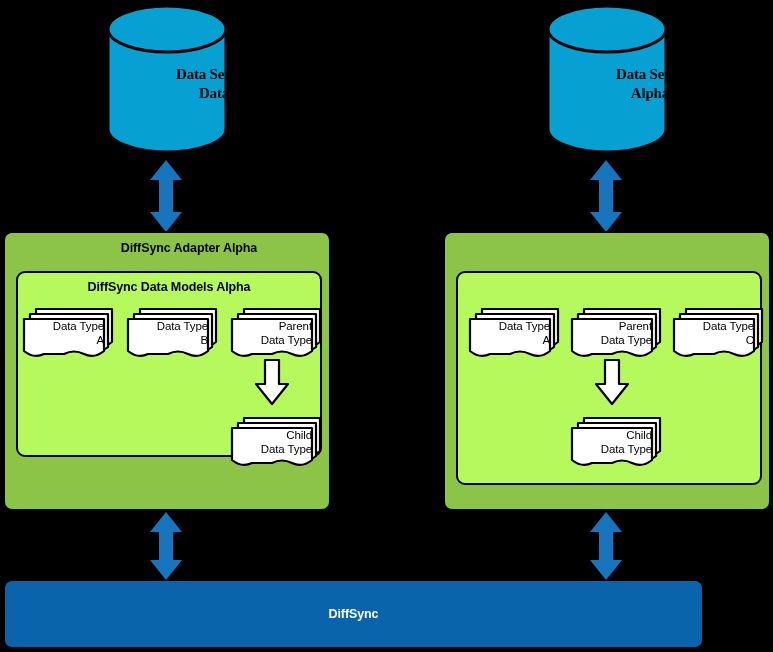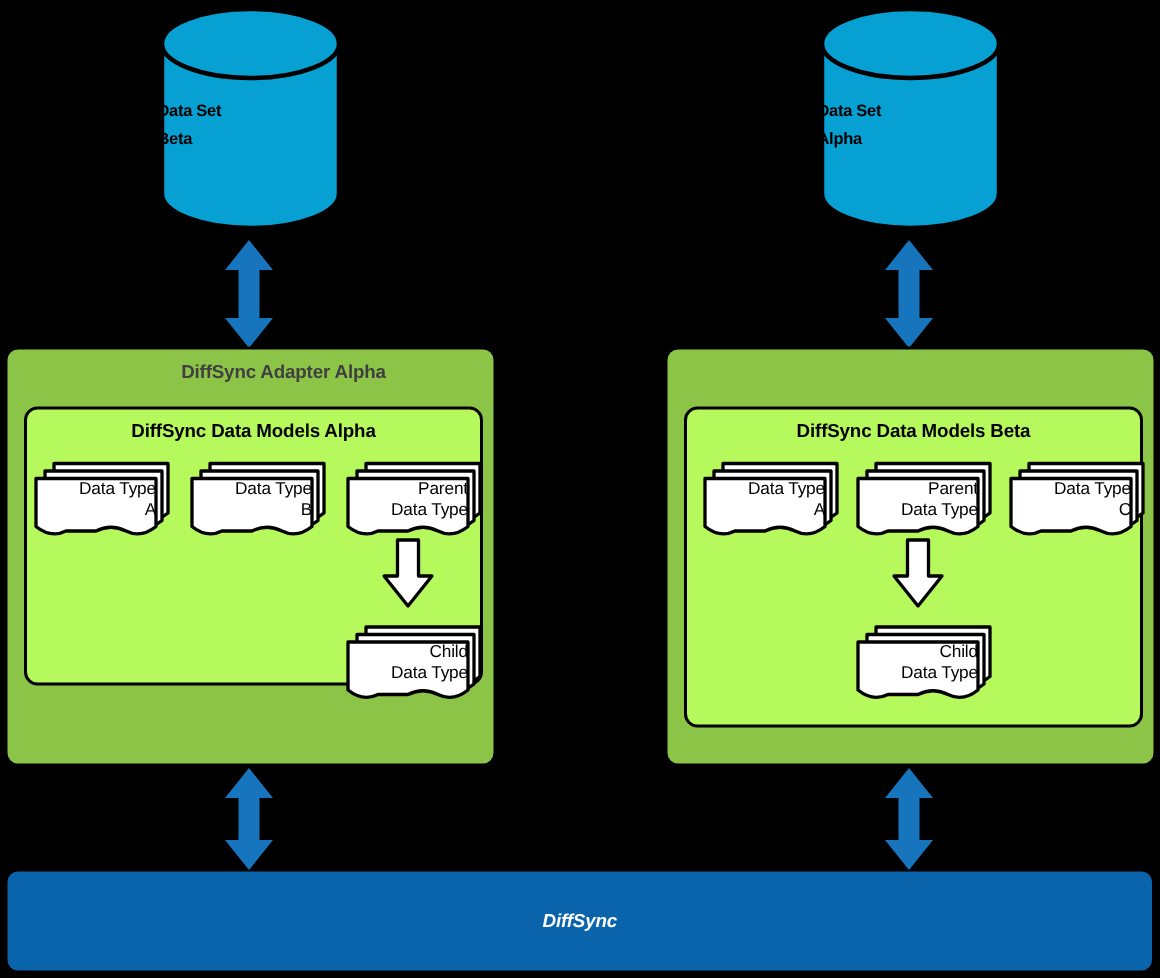--- a/index.html
+++ b/index.html
@@ -21,26 +21,27 @@
     position: absolute;
     width: 124px;
     height: 152px;
   }
   .cylinder svg { position: absolute; left: 0; top: 0; }
   .cyl-label {
     position: absolute;
     left: 0;
     width: 124px;
     top: 62px;
-    text-align: left;
-    font-size: 11px;
+    text-align: right;
+    font-size: 15px;
     font-weight: bold;
     color: #000000;
     line-height: 19px;
     letter-spacing: -0.2px;
+    font-family: Liberation Serif, serif;
   }
 
   
   .dbl-arrow { position: absolute; }
 
   
   .adapter {
     position: absolute;
     background: #8CC447;
     border: 2px solid #000000;
@@ -48,21 +49,21 @@
     box-sizing: border-box;
   }
   .adapter-title {
     position: absolute;
     left: 0;
     right: 0;
     top: 8px;
     text-align: center;
     font-size: 12.5px;
     font-weight: bold;
-    color: #404040;
+    color: #000000;
     letter-spacing: -0.1px;
     margin-left: 44px;
   }
   .models-box {
     position: absolute;
     background: #B6F95C;
     border: 2px solid #000000;
     border-radius: 9px;
     box-sizing: border-box;
   }
@@ -124,21 +125,21 @@
 </head>
 <body>
 
 <div id="canvas">
 
   <div class="cylinder" style="left:105px; top:3px;">
     <svg width="124" height="152" viewBox="0 0 124 152">
       <path d="M3,26 L3,126 A59,23 0 0 0 121,126 L121,26 Z" fill="#06A0D2" stroke="#000" stroke-width="3"></path>
       <ellipse cx="62" cy="26" rx="59" ry="23" fill="#06A0D2" stroke="#000" stroke-width="3"></ellipse>
     </svg>
-    <div class="cyl-label"><span>Data Set</span><br><span>Beta</span></div>
+    <div class="cyl-label"><span>Data Set</span><br><span>Data</span></div>
   </div>
 
   <div class="cylinder" style="left:545px; top:3px;">
     <svg width="124" height="152" viewBox="0 0 124 152">
       <path d="M3,26 L3,126 A59,23 0 0 0 121,126 L121,26 Z" fill="#06A0D2" stroke="#000" stroke-width="3"></path>
       <ellipse cx="62" cy="26" rx="59" ry="23" fill="#06A0D2" stroke="#000" stroke-width="3"></ellipse>
     </svg>
     <div class="cyl-label"><span>Data Set</span><br><span>Alpha</span></div>
   </div>
 
@@ -204,21 +205,20 @@
         </svg>
         <div class="card-label">Child
 Data Type</div>
       </div>
     </div>
   </div>
 
   <div class="adapter" style="left:443px; top:231px; width:328px; height:280px;">
 
     <div class="models-box" style="left:11px; top:38px; width:306px; height:214px;">
-      <div class="models-title">DiffSync Data Models Beta</div>
 
       <div class="card" style="left:8px; top:33px;">
         <svg width="96" height="54" viewBox="0 0 96 54">
           <path d="M16,3 L92,3 L92,36 Q82,44 72,39 Q62,34 52,39 L52,10 L16,10 Z" fill="#fff" stroke="#000" stroke-width="2.2" stroke-linejoin="round"></path>
           <path d="M10,8 L88,8 L88,41 Q78,49 68,44 Q58,39 48,44 L48,15 L10,15 Z" fill="#fff" stroke="#000" stroke-width="2.2" stroke-linejoin="round"></path>
           <path d="M4,13 L84,13 L84,45 Q74,53 64,48 Q54,43 44,48 L24,48 Q14,53 4,45 Z" fill="#fff" stroke="#000" stroke-width="2.2" stroke-linejoin="round"></path>
         </svg>
         <div class="card-label">Data Type
 A</div>
       </div>
@@ -266,17 +266,17 @@
       <polygon points="18,0 34,20 25,20 25,48 34,48 18,68 2,48 11,48 11,20 2,20" fill="#1675BC"></polygon>
     </svg>
   </div>
 
   <div class="dbl-arrow" style="left:588px; top:512px;">
     <svg width="36" height="68" viewBox="0 0 36 68">
       <polygon points="18,0 34,20 25,20 25,48 34,48 18,68 2,48 11,48 11,20 2,20" fill="#1675BC"></polygon>
     </svg>
   </div>
 
-  <div class="diffsync-bar" style="left:5px; top:581px; width:763px; height:66px;font-style:italic;">
+  <div class="diffsync-bar" style="left:5px; top:581px; width:697px; height:66px;">
     <div class="diffsync-label">DiffSync</div>
   </div>
 
 </div>
 
 </body></html>

